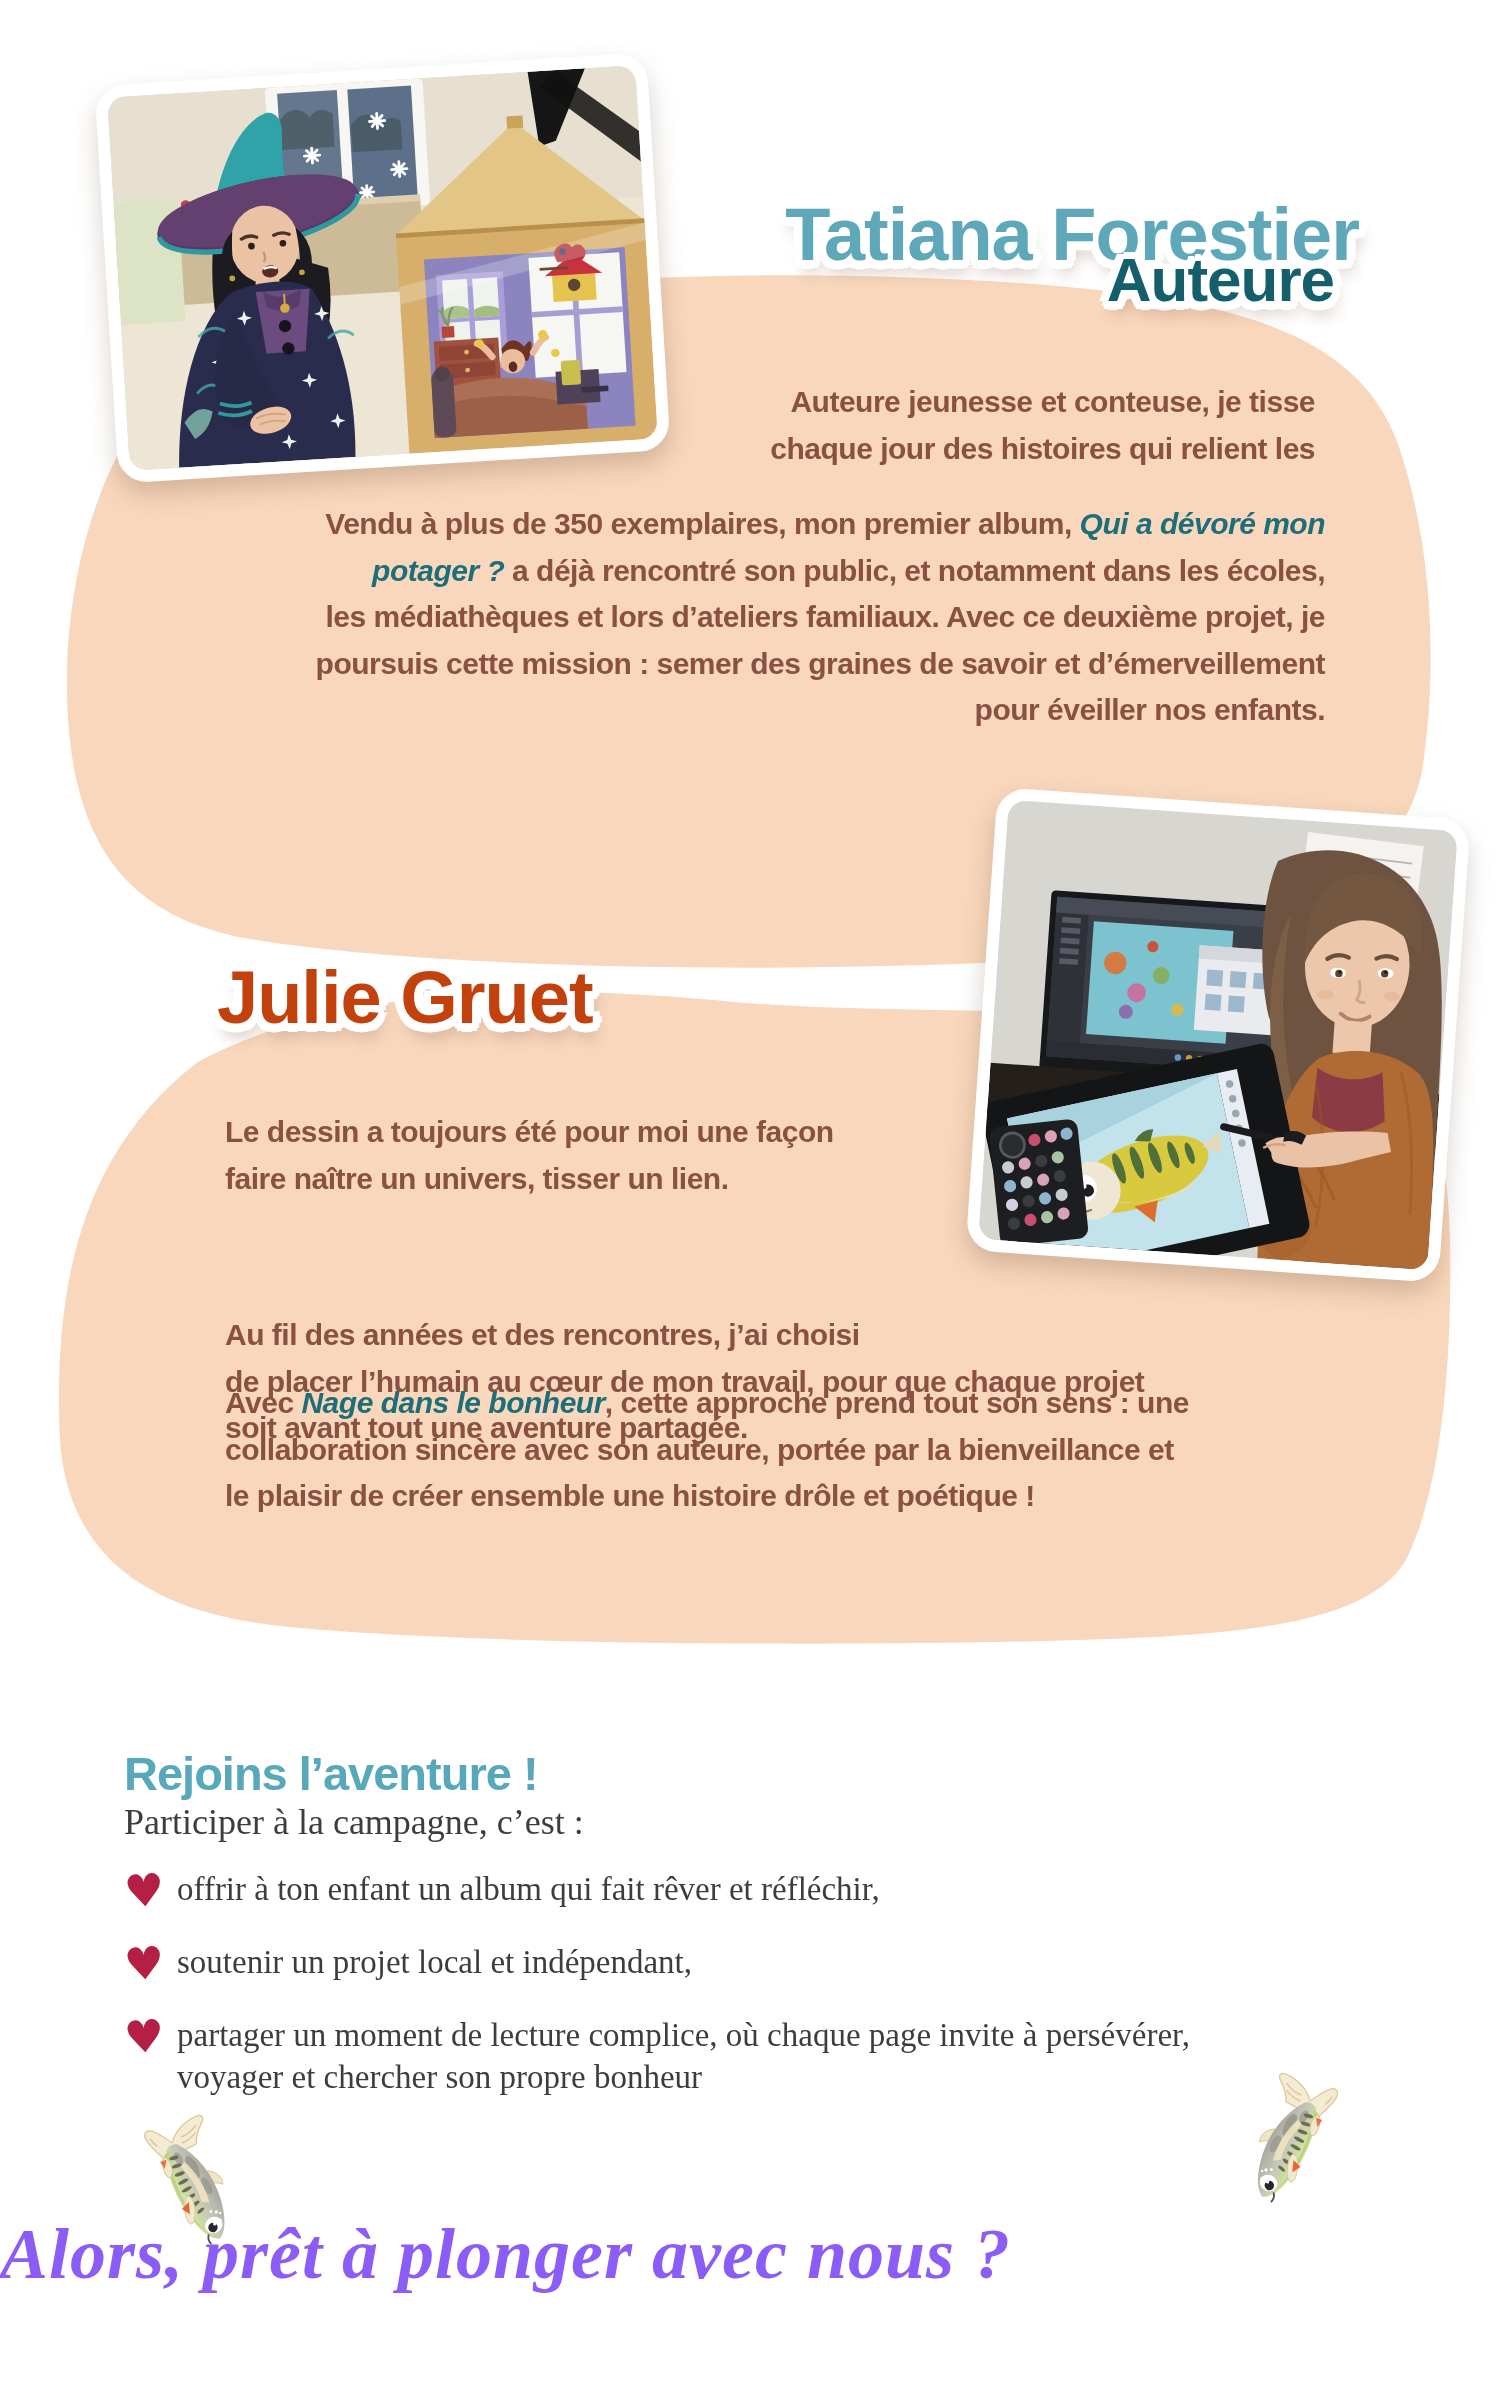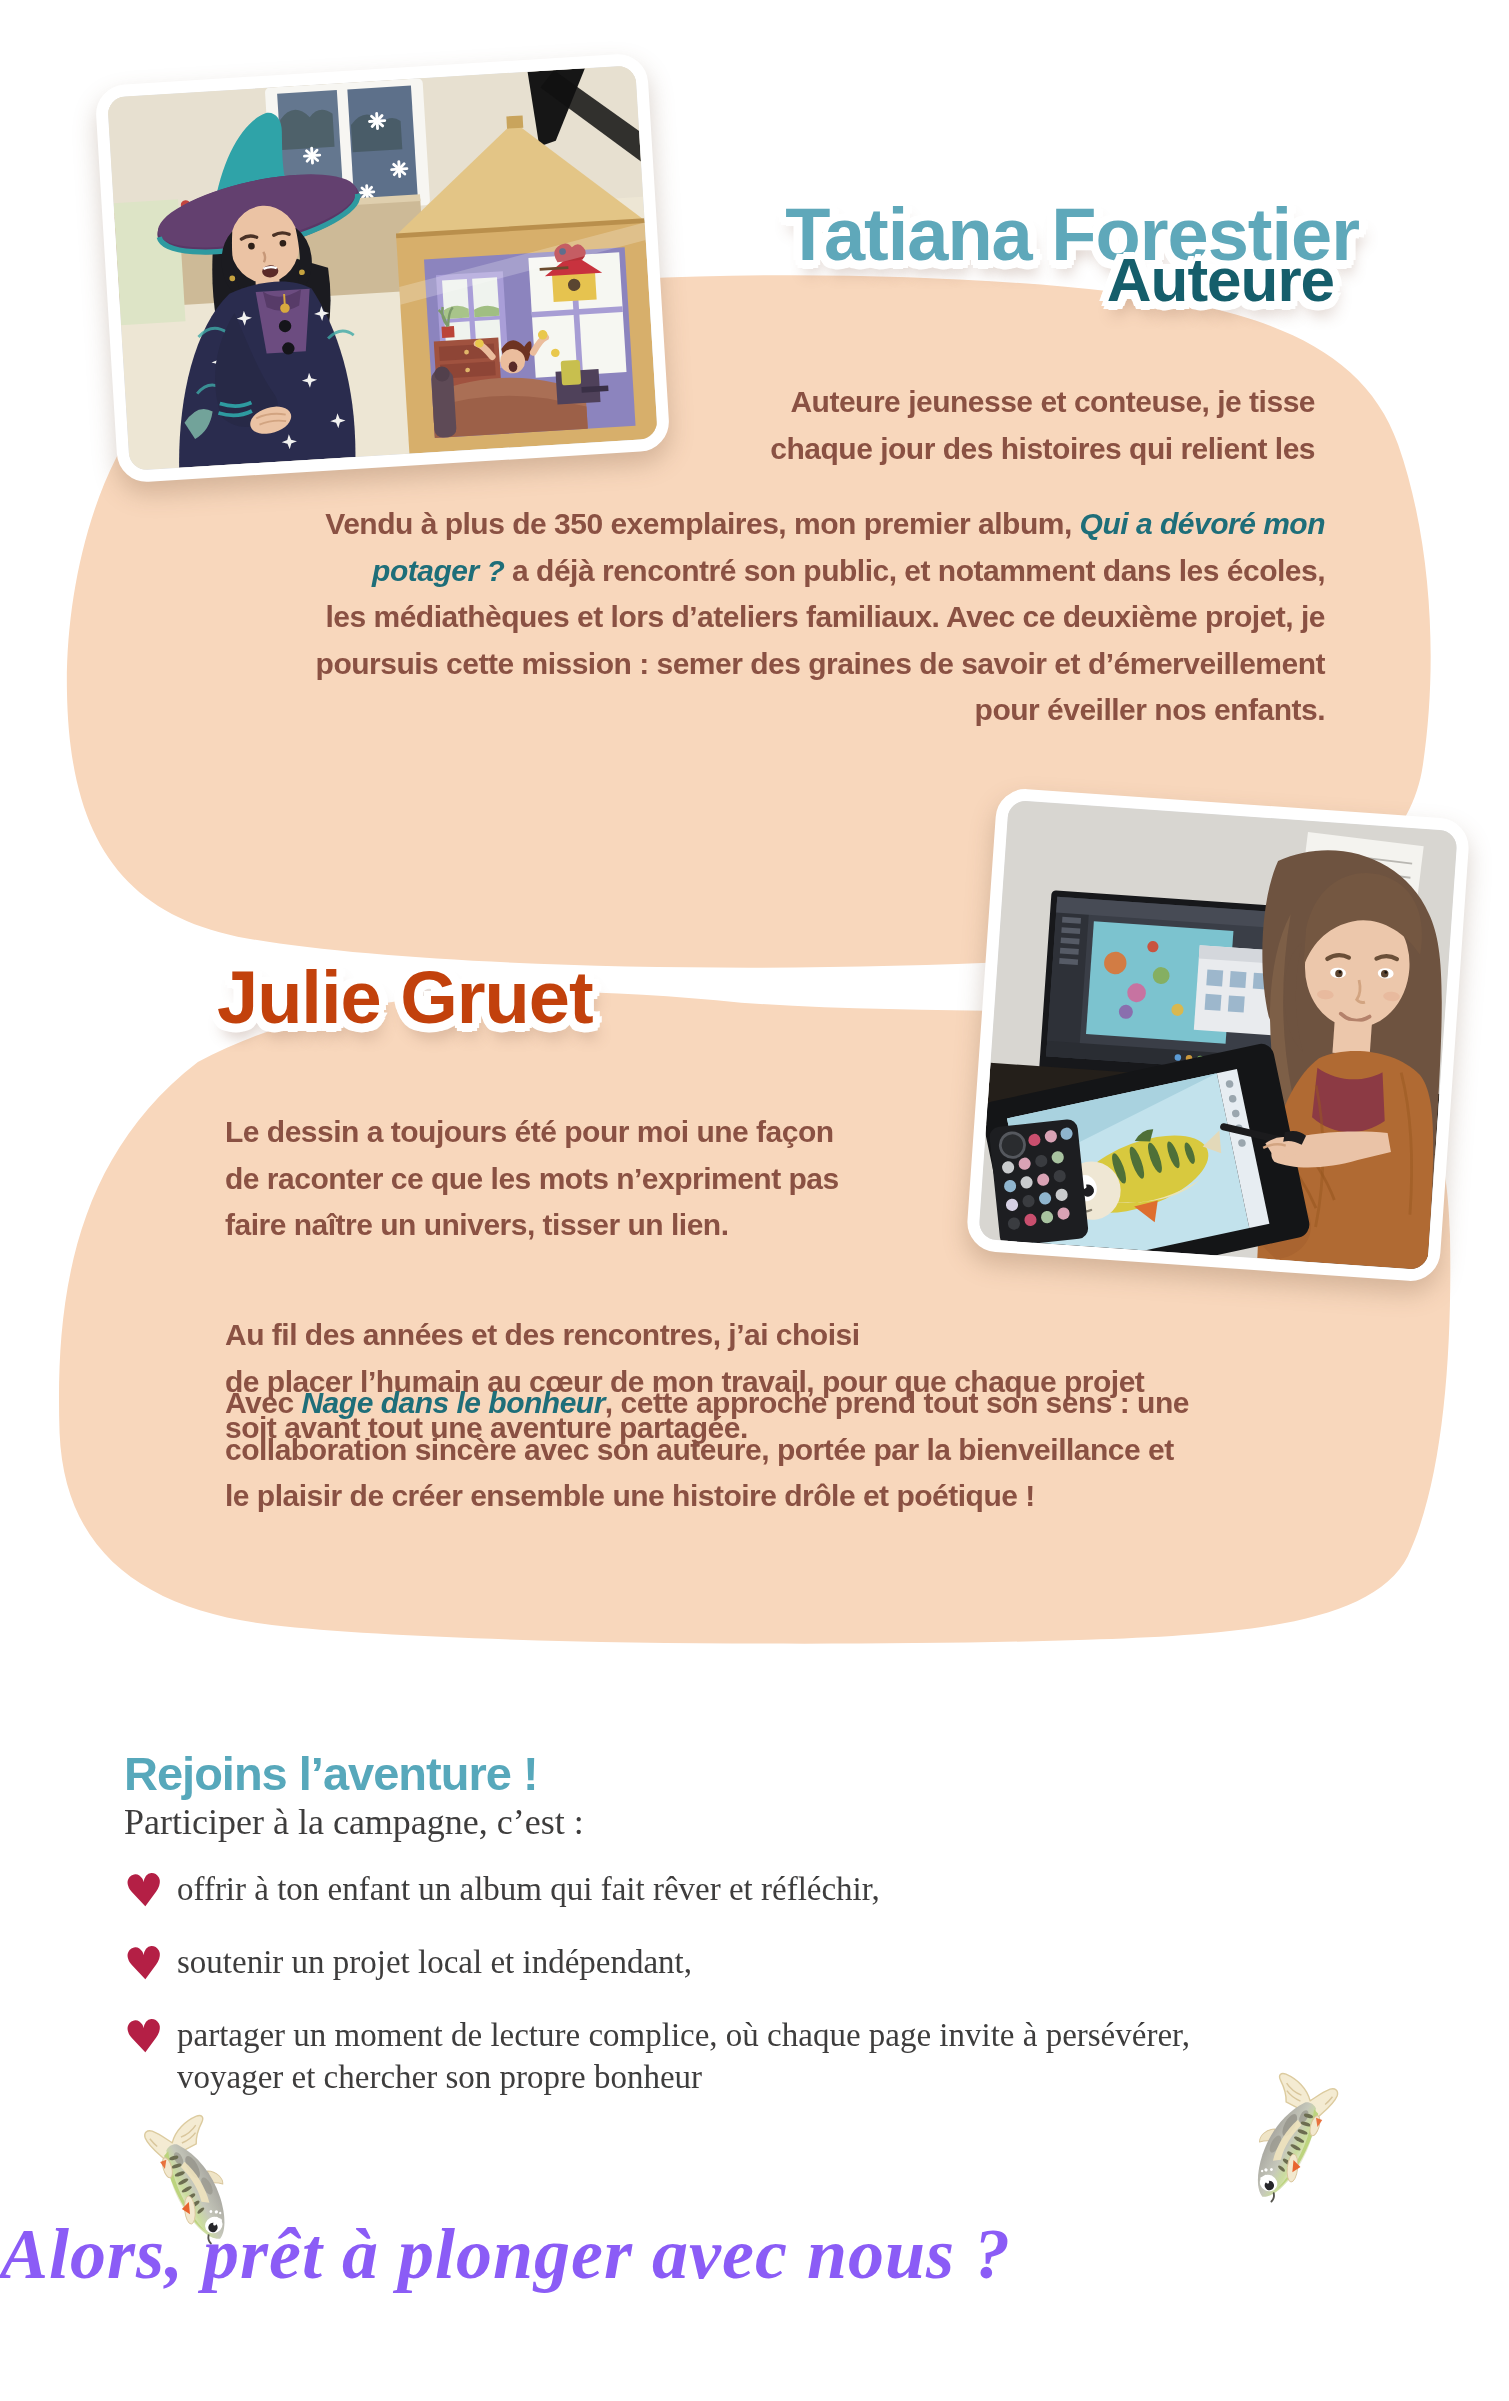--- a/index.html
+++ b/index.html
@@ -391,21 +391,20 @@
         <path d="M596 700 q24 -14 48 -8" stroke="#D2A481" stroke-width="5" fill="none"></path>
         <path d="M640 664 q26 -10 46 4 l-8 20 q-22 -10 -40 -4 Z" fill="#1C1C1E"></path>
       </g>
     </svg>
   </figure>
 
   <h1 class="abs sticker j-name">Julie Gruet</h1>
 
   <div class="abs para p-j1">
     <div class="ln">Le dessin a toujours été pour moi une façon</div>
-    <div class="ln">de raconter ce que les mots n’expriment pas</div>
     <div class="ln">faire naître un univers, tisser un lien.</div>
   </div>
   <div class="abs para p-j2">
     <div class="ln">Au fil des années et des rencontres, j’ai choisi</div>
     <div class="ln">de placer l’humain au cœur de mon travail, pour que chaque projet</div>
     <div class="ln">soit avant tout une aventure partagée.</div>
   </div>
   <div class="abs para p-j3">
     <div class="ln"><span>Avec </span><span class="booktitle">Nage dans le bonheur</span><span>, cette approche prend tout son sens : une</span></div>
     <div class="ln">collaboration sincère avec son auteure, portée par la bienveillance et</div>

